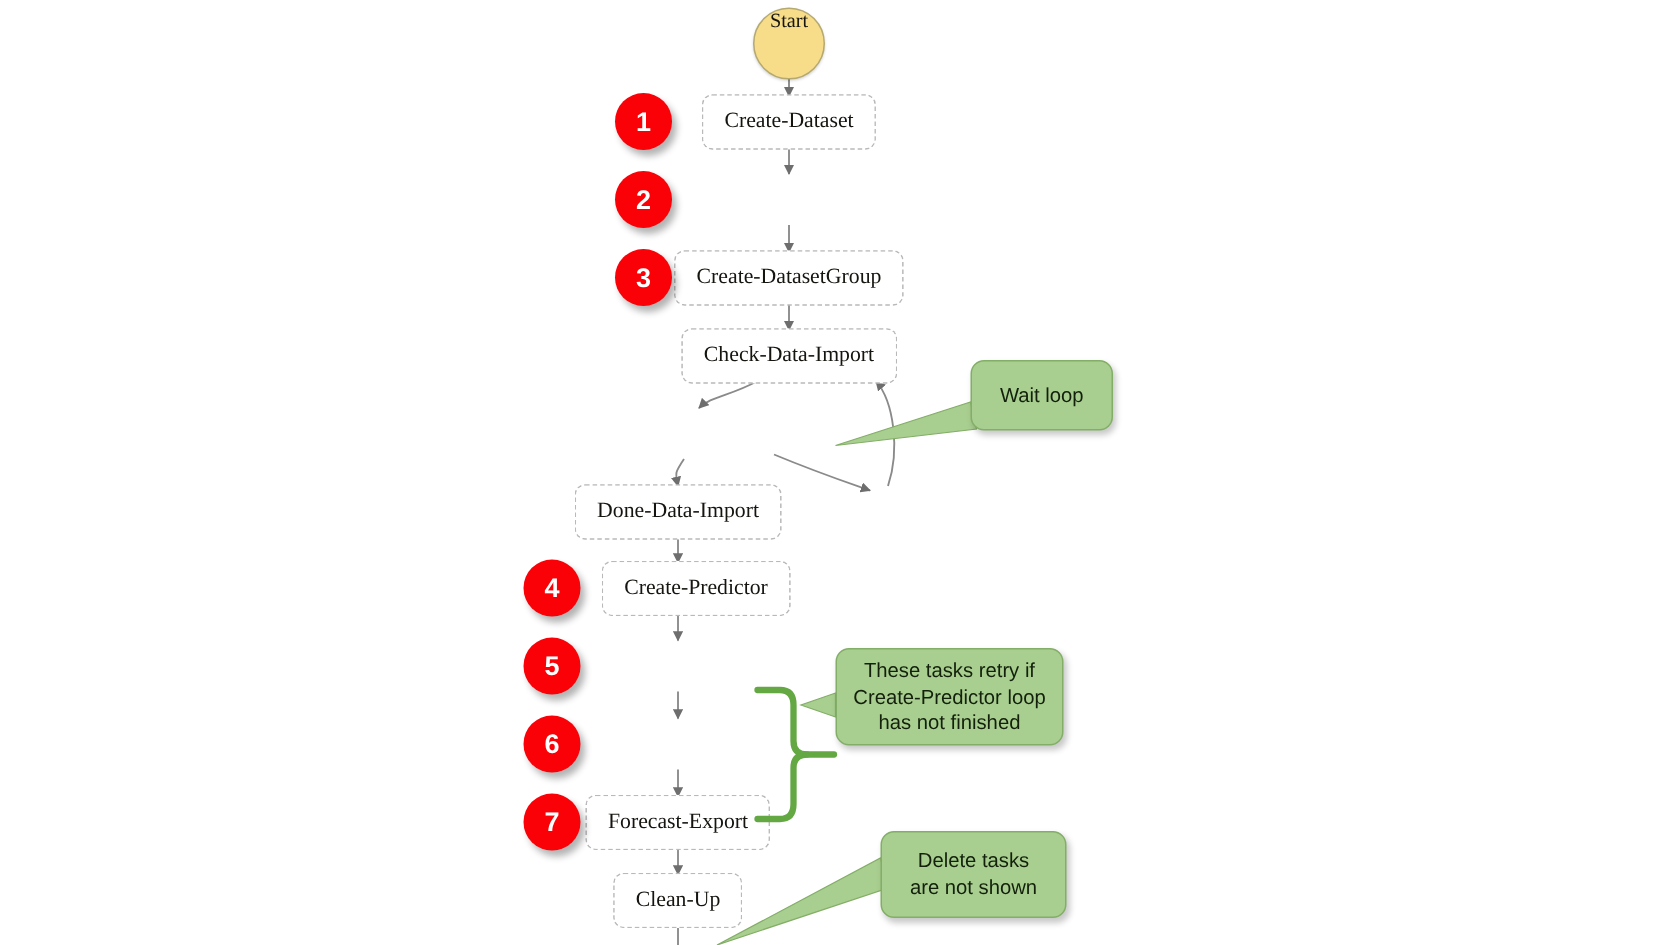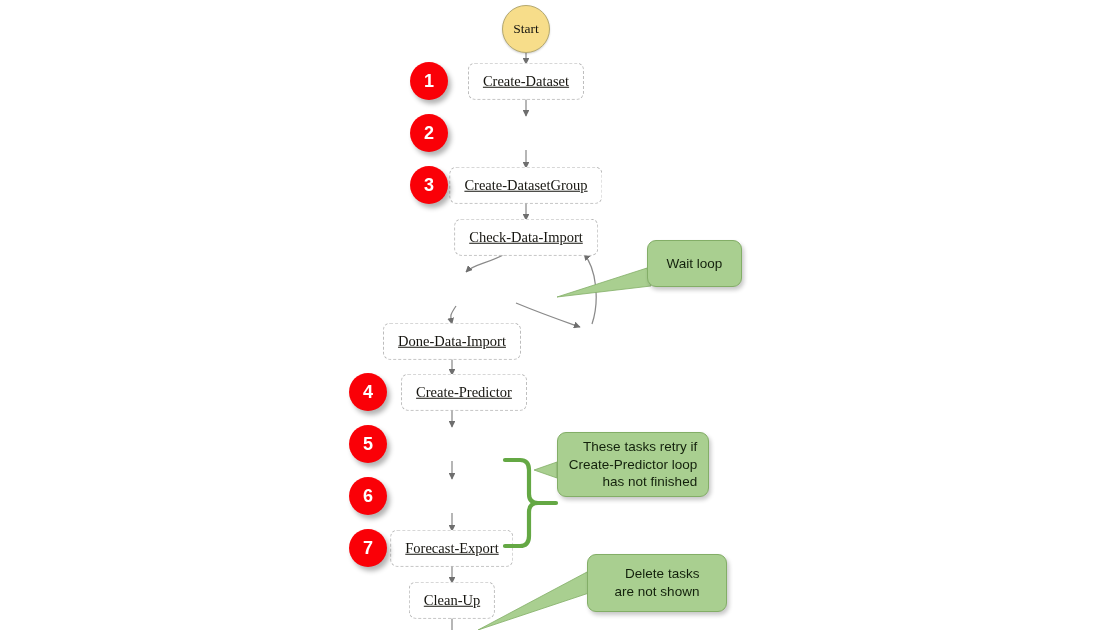--- a/index.html
+++ b/index.html
@@ -32,33 +32,32 @@
     border: 1px dashed #b9b9b9;
     border-radius: 7px;
     color: #15140f;
     font-family: "Liberation Serif", "DejaVu Serif", serif;
     font-size: 14.5px;
     line-height: 1;
     white-space: nowrap;
     padding: 10px 14px;
     text-align: center;
     z-index: 3;
-    text-decoration: underline;
   }
   
   .start-node {
     position: absolute;
     transform: translate(-50%, -50%);
     width: 46px;
     height: 46px;
     border-radius: 50%;
     background: #f7dd8a;
     border: 1px solid #b5a96f;
     display: flex;
-    align-items: center;
+    align-items: flex-start;
     justify-content: center;
     font-family: "Liberation Serif", "DejaVu Serif", serif;
     font-size: 13.5px;
     color: #15140f;
     z-index: 3;
     box-shadow: 0 1px 2px rgba(0,0,0,0.18);
   }
   
   .badge {
     position: absolute;
@@ -84,21 +83,21 @@
     background: #a9cf90;
     border: 1px solid #83ae67;
     border-radius: 9px;
     color: #13210c;
     font-family: "Liberation Sans", "DejaVu Sans", sans-serif;
     font-size: 13.5px;
     line-height: 1.32;
     display: flex;
     align-items: center;
     justify-content: center;
-    text-align: right;
+    text-align: center;
     padding: 6px 10px;
     z-index: 6;
     box-shadow: 2px 3px 4px rgba(0,0,0,0.22);
   }
   .callout-line { display: block; }
   #tails { position: absolute; left:0; top:0; width:1120px; height:630px; z-index:4; pointer-events:none; }
   #brace { position: absolute; left:0; top:0; width:1120px; height:630px; z-index:4; pointer-events:none; }
 </style>
 </head>
 <body>
@@ -184,20 +183,20 @@
   </div>
 
   <div class="callout" style="left:557px; top:432px; width:152px; height:65px;">
     <div>
       <span class="callout-line">These tasks retry if</span>
       <span class="callout-line">Create-Predictor loop</span>
       <span class="callout-line">has not finished</span>
     </div>
   </div>
 
-  <div class="callout" style="left:587px; top:554px; width:140px; height:58px;">
+  <div class="callout" style="left:587px; top:554px; width:124px; height:58px;">
     <div>
       <span class="callout-line">Delete tasks</span>
       <span class="callout-line">are not shown</span>
     </div>
   </div>
 
 </div>
 
 </body></html>

